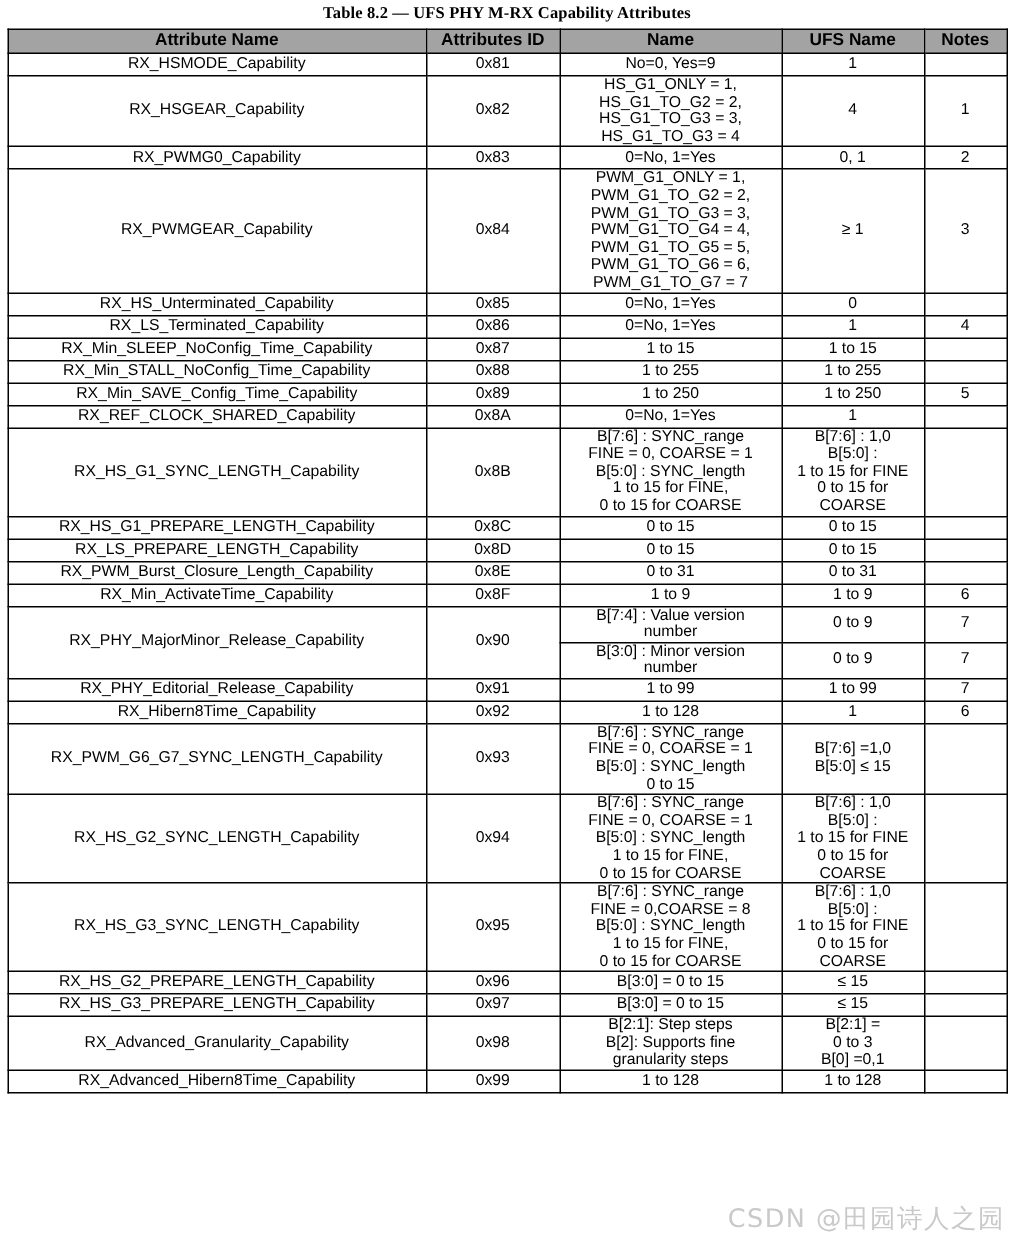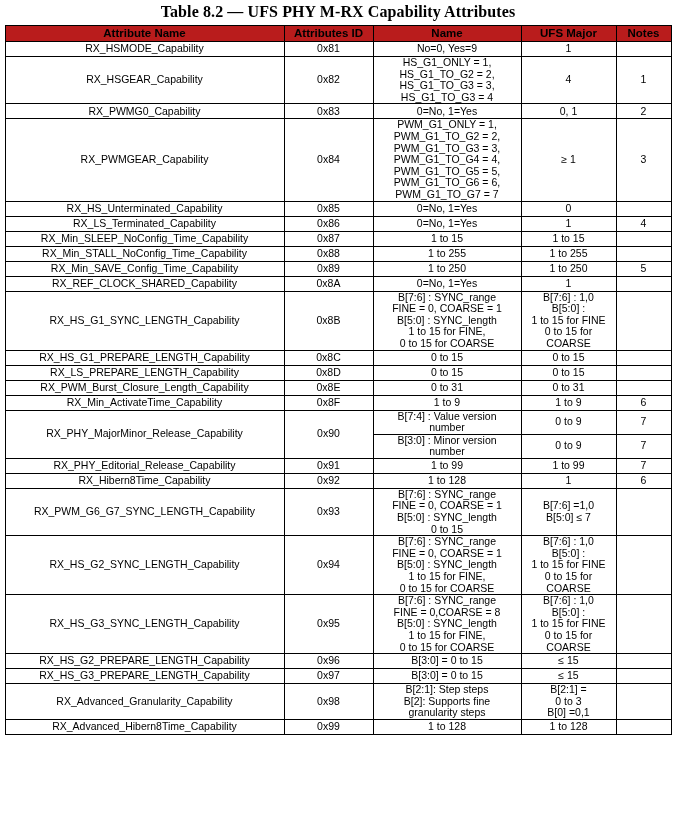--- a/index.html
+++ b/index.html
@@ -17,21 +17,21 @@
   }
   .page {
     width: 676px;
     height: 832px;
     position: relative;
     box-sizing: border-box;
   }
   .table-title {
     font-family: "Liberation Serif", serif;
     font-weight: bold;
-    font-size: 16px;
+    font-size: 11px;
     text-align: center;
     padding: 3px 0 4px 0;
     letter-spacing: 0.1px;
     color: #000;
   }
   table.spec {
     border-collapse: collapse;
     table-layout: fixed;
     width: 666px;
     margin: 0 auto;
@@ -47,21 +47,21 @@
     border: 1px solid #000;
     text-align: center;
     vertical-align: middle;
     font-size: 10.5px;
     line-height: 11.6px;
     padding: 0 1px;
     word-wrap: break-word;
     overflow: hidden;
   }
   table.spec thead th {
-    background: #b91c1c;
+    background: #a3a3a3;
     font-weight: bold;
     font-size: 11.5px;
     height: 15px;
     border-bottom: 1.6px solid #000;
     margin-top: 20px;
   }
   table.spec tbody td {
     height: 14px;
   }
   td.multi, th.multi {
@@ -98,21 +98,21 @@
         <col class="c-id">
         <col class="c-range">
         <col class="c-ufs">
         <col class="c-notes">
     </colgroup>
     <thead>
       <tr>
         <th>Attribute Name</th>
         <th>Attributes ID</th>
         <th>Name</th>
-        <th>UFS Major</th>
+        <th>UFS Name</th>
         <th>Notes</th>
       </tr>
     </thead>
     <tbody id="tbody">
         <tr>
           <td>RX_HSMODE_Capability</td>
           <td>0x81</td>
           <td>
             <div class="cell-lines">
               <span>No=0, Yes=9</span>
@@ -419,21 +419,21 @@
             <div class="cell-lines">
               <span>B[7:6] : SYNC_range</span>
               <span>FINE = 0, COARSE = 1</span>
               <span>B[5:0] : SYNC_length</span>
               <span>0 to 15</span>
             </div>
           </td>
           <td class="multi">
             <div class="cell-lines">
               <span>B[7:6] =1,0</span>
-              <span>B[5:0] ≤ 7</span>
+              <span>B[5:0] ≤ 15</span>
             </div>
           </td>
           <td></td>
         </tr>
         <tr>
           <td>RX_HS_G2_SYNC_LENGTH_Capability</td>
           <td>0x94</td>
           <td class="multi">
             <div class="cell-lines">
               <span>B[7:6] : SYNC_range</span>
@@ -537,13 +537,14 @@
           <td>
             <div class="cell-lines">
               <span>1 to 128</span>
             </div>
           </td>
           <td></td>
         </tr>
       </tbody>
   </table>
 
+  <div class="watermark">CSDN @田园诗人之园</div>
 </div>
 
 </body></html>

